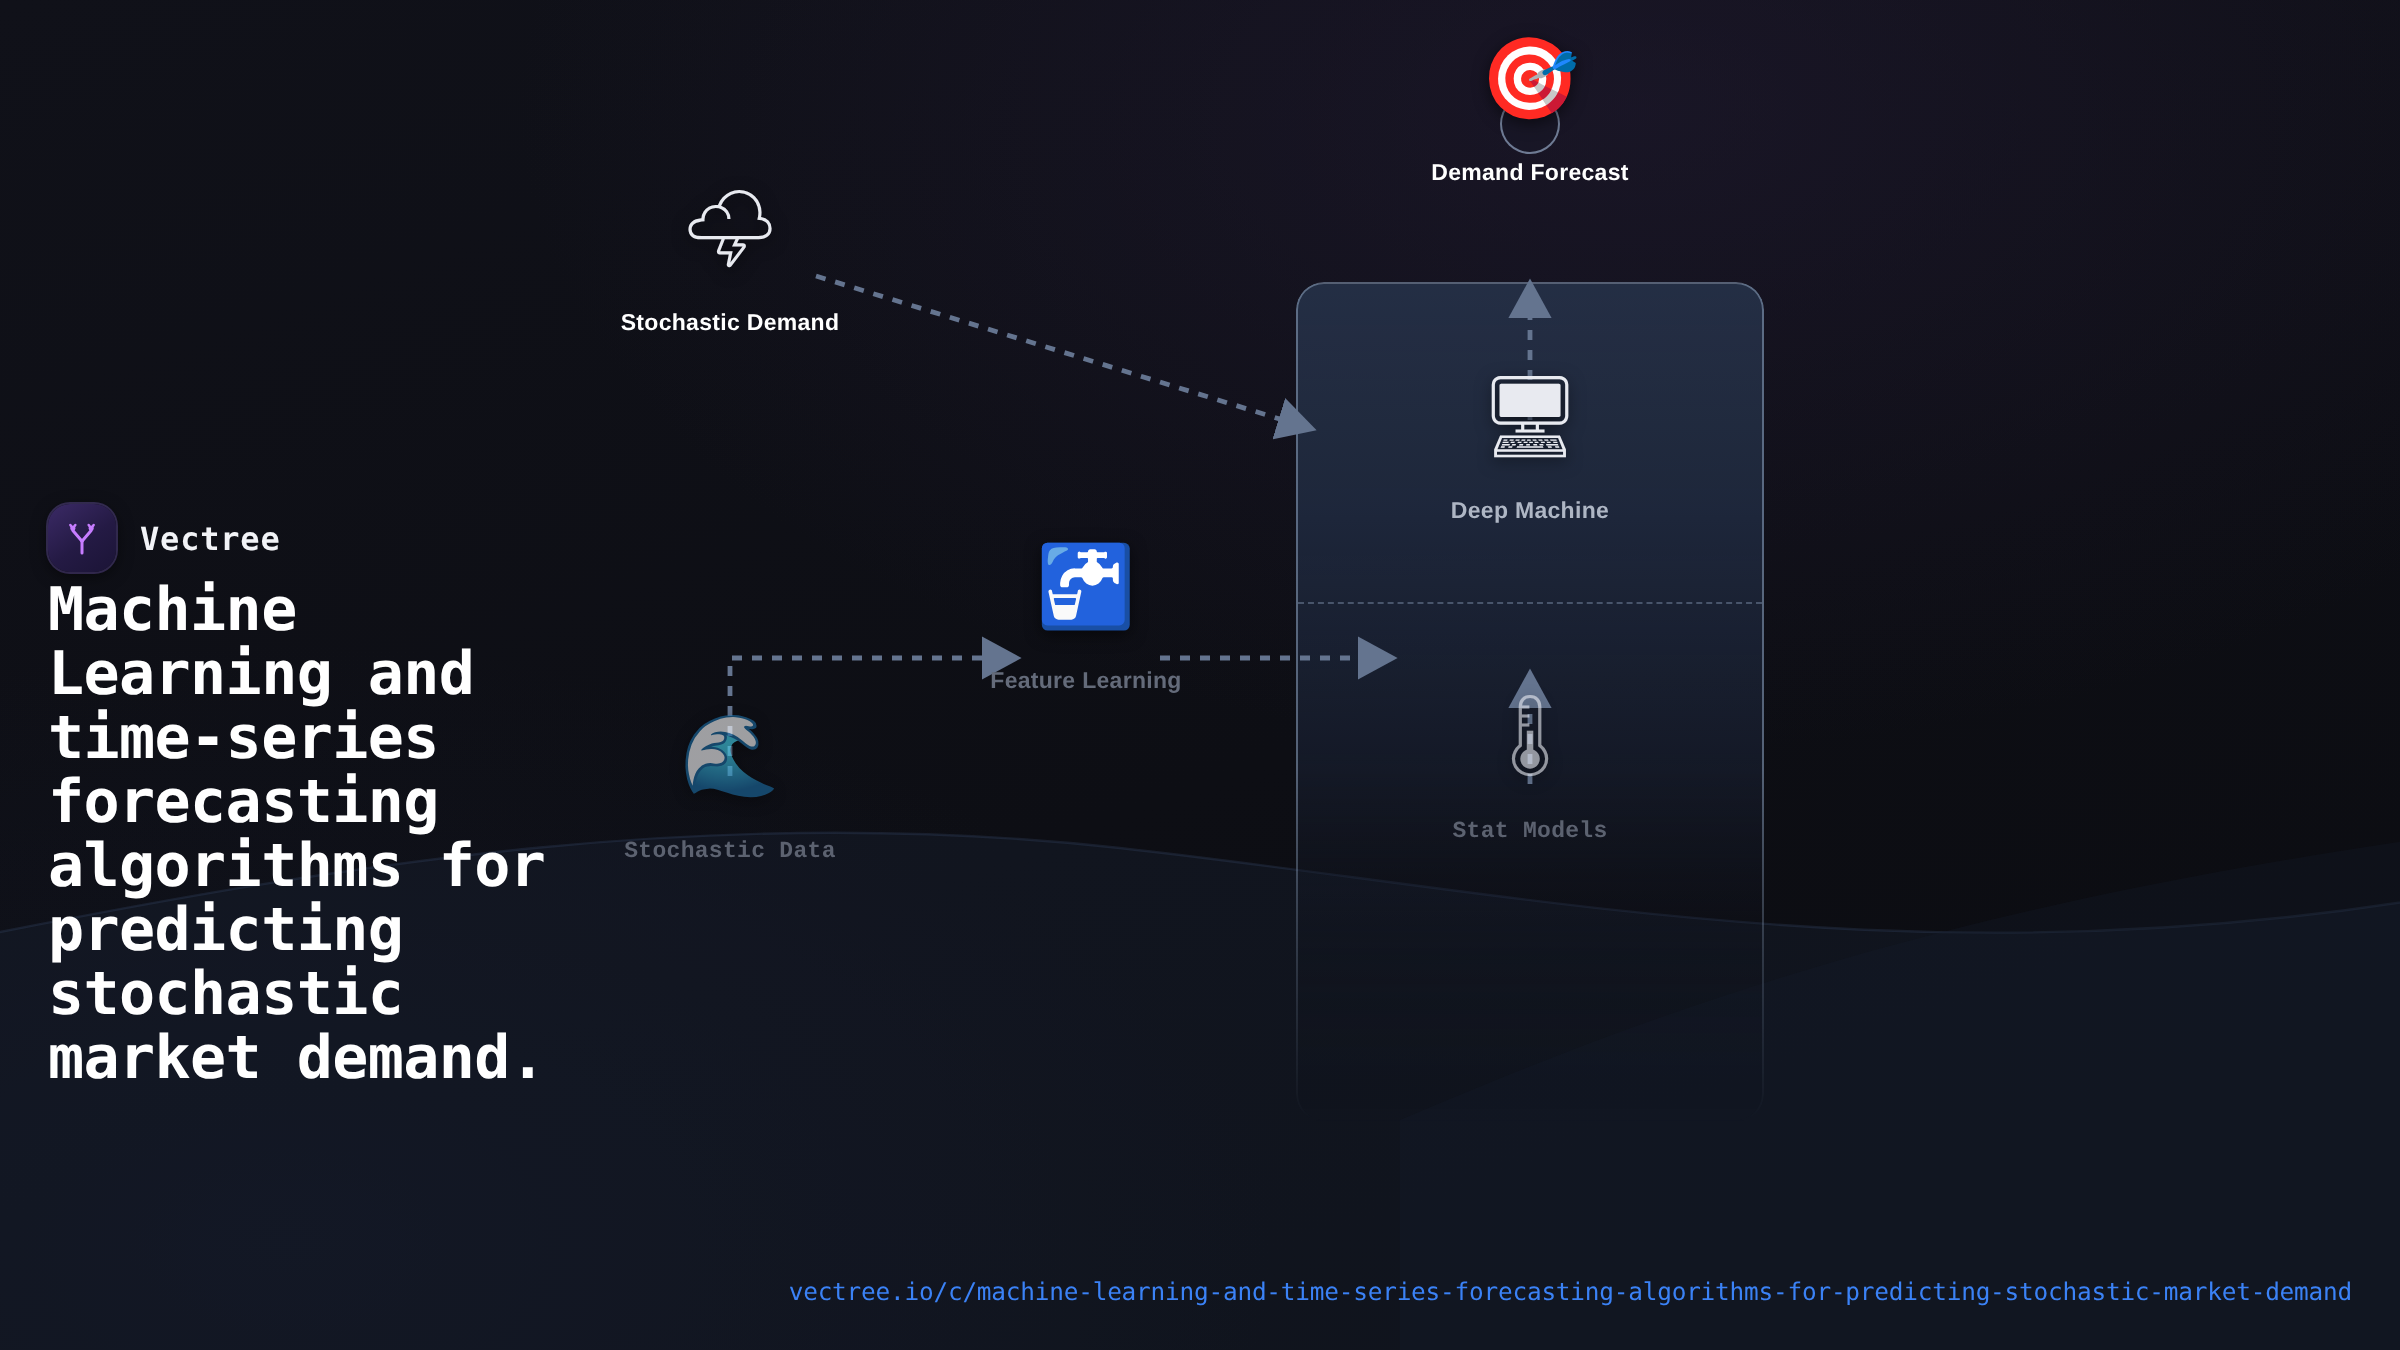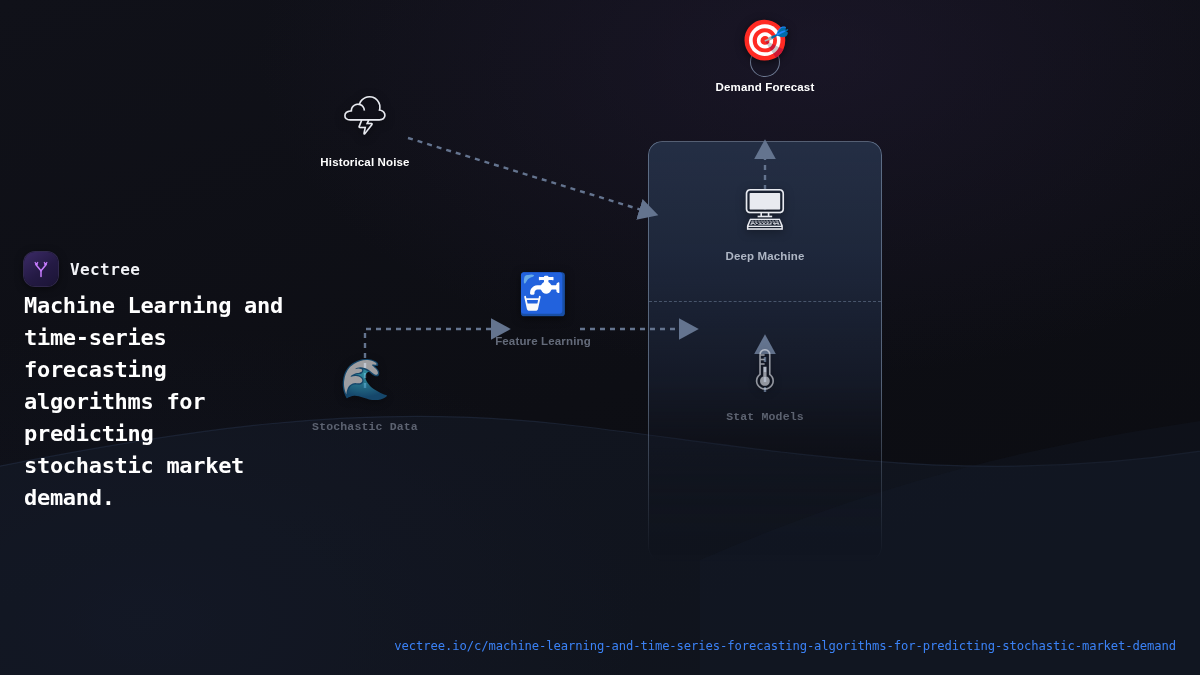--- a/index.html
+++ b/index.html
@@ -77,21 +77,21 @@
     width:34px; height:34px; border-radius:11px;
     background:linear-gradient(145deg,#3b2a66 0%,#241a44 55%,#1b1436 100%);
     box-shadow:0 0 0 1px rgba(140,110,220,.30), 0 2px 8px rgba(0,0,0,.55);
     display:flex; align-items:center; justify-content:center;
   }
   #brand-name { font-family:"DejaVu Sans Mono", monospace; font-size:16px; font-weight:bold;
                 color:#f2f3f7; letter-spacing:.4px; }
   #headline {
     position:absolute; left:24px; top:290px; width:262px;
     font-family:"DejaVu Sans Mono", monospace;
-    font-weight:bold; font-size:22px; line-height:32px;
+    font-weight:bold; font-size:30px; line-height:32px;
     color:#ffffff; letter-spacing:-.3px;
     overflow-wrap:break-word;
   }
 
   
   #footer-url {
     position:absolute; right:24px; bottom:22px; z-index:4;
     font-family:"DejaVu Sans Mono", monospace;
     font-size:12.2px; letter-spacing:-.1px;
     color:#3b82f6;
@@ -137,21 +137,21 @@
   </svg>
 
   <div class="node bright" id="node-demand-forecast" style="left: 765px; top: 55px;">
     <div class="node-ring"></div>
     <span class="node-glyph">🎯</span>
     <div class="node-label">Demand Forecast</div>
   </div>
 
   <div class="node bright" id="node-stochastic-noise" style="left: 365px; top: 130px;">
     <span class="node-glyph">🌩</span>
-    <div class="node-label">Historical Noise</div>
+    <div class="node-label">Stochastic Demand</div>
   </div>
 
   <div class="node faint" id="node-feature-pipeline" style="left: 543px; top: 309px;">
     <span class="node-glyph">🚰</span>
     <div class="node-label">Feature Learning</div>
   </div>
 
   <div class="node dim" id="node-historical-data" style="left: 365px; top: 394px;">
     <span class="node-glyph">🌊</span>
     <div class="node-label">Stochastic Data</div>

